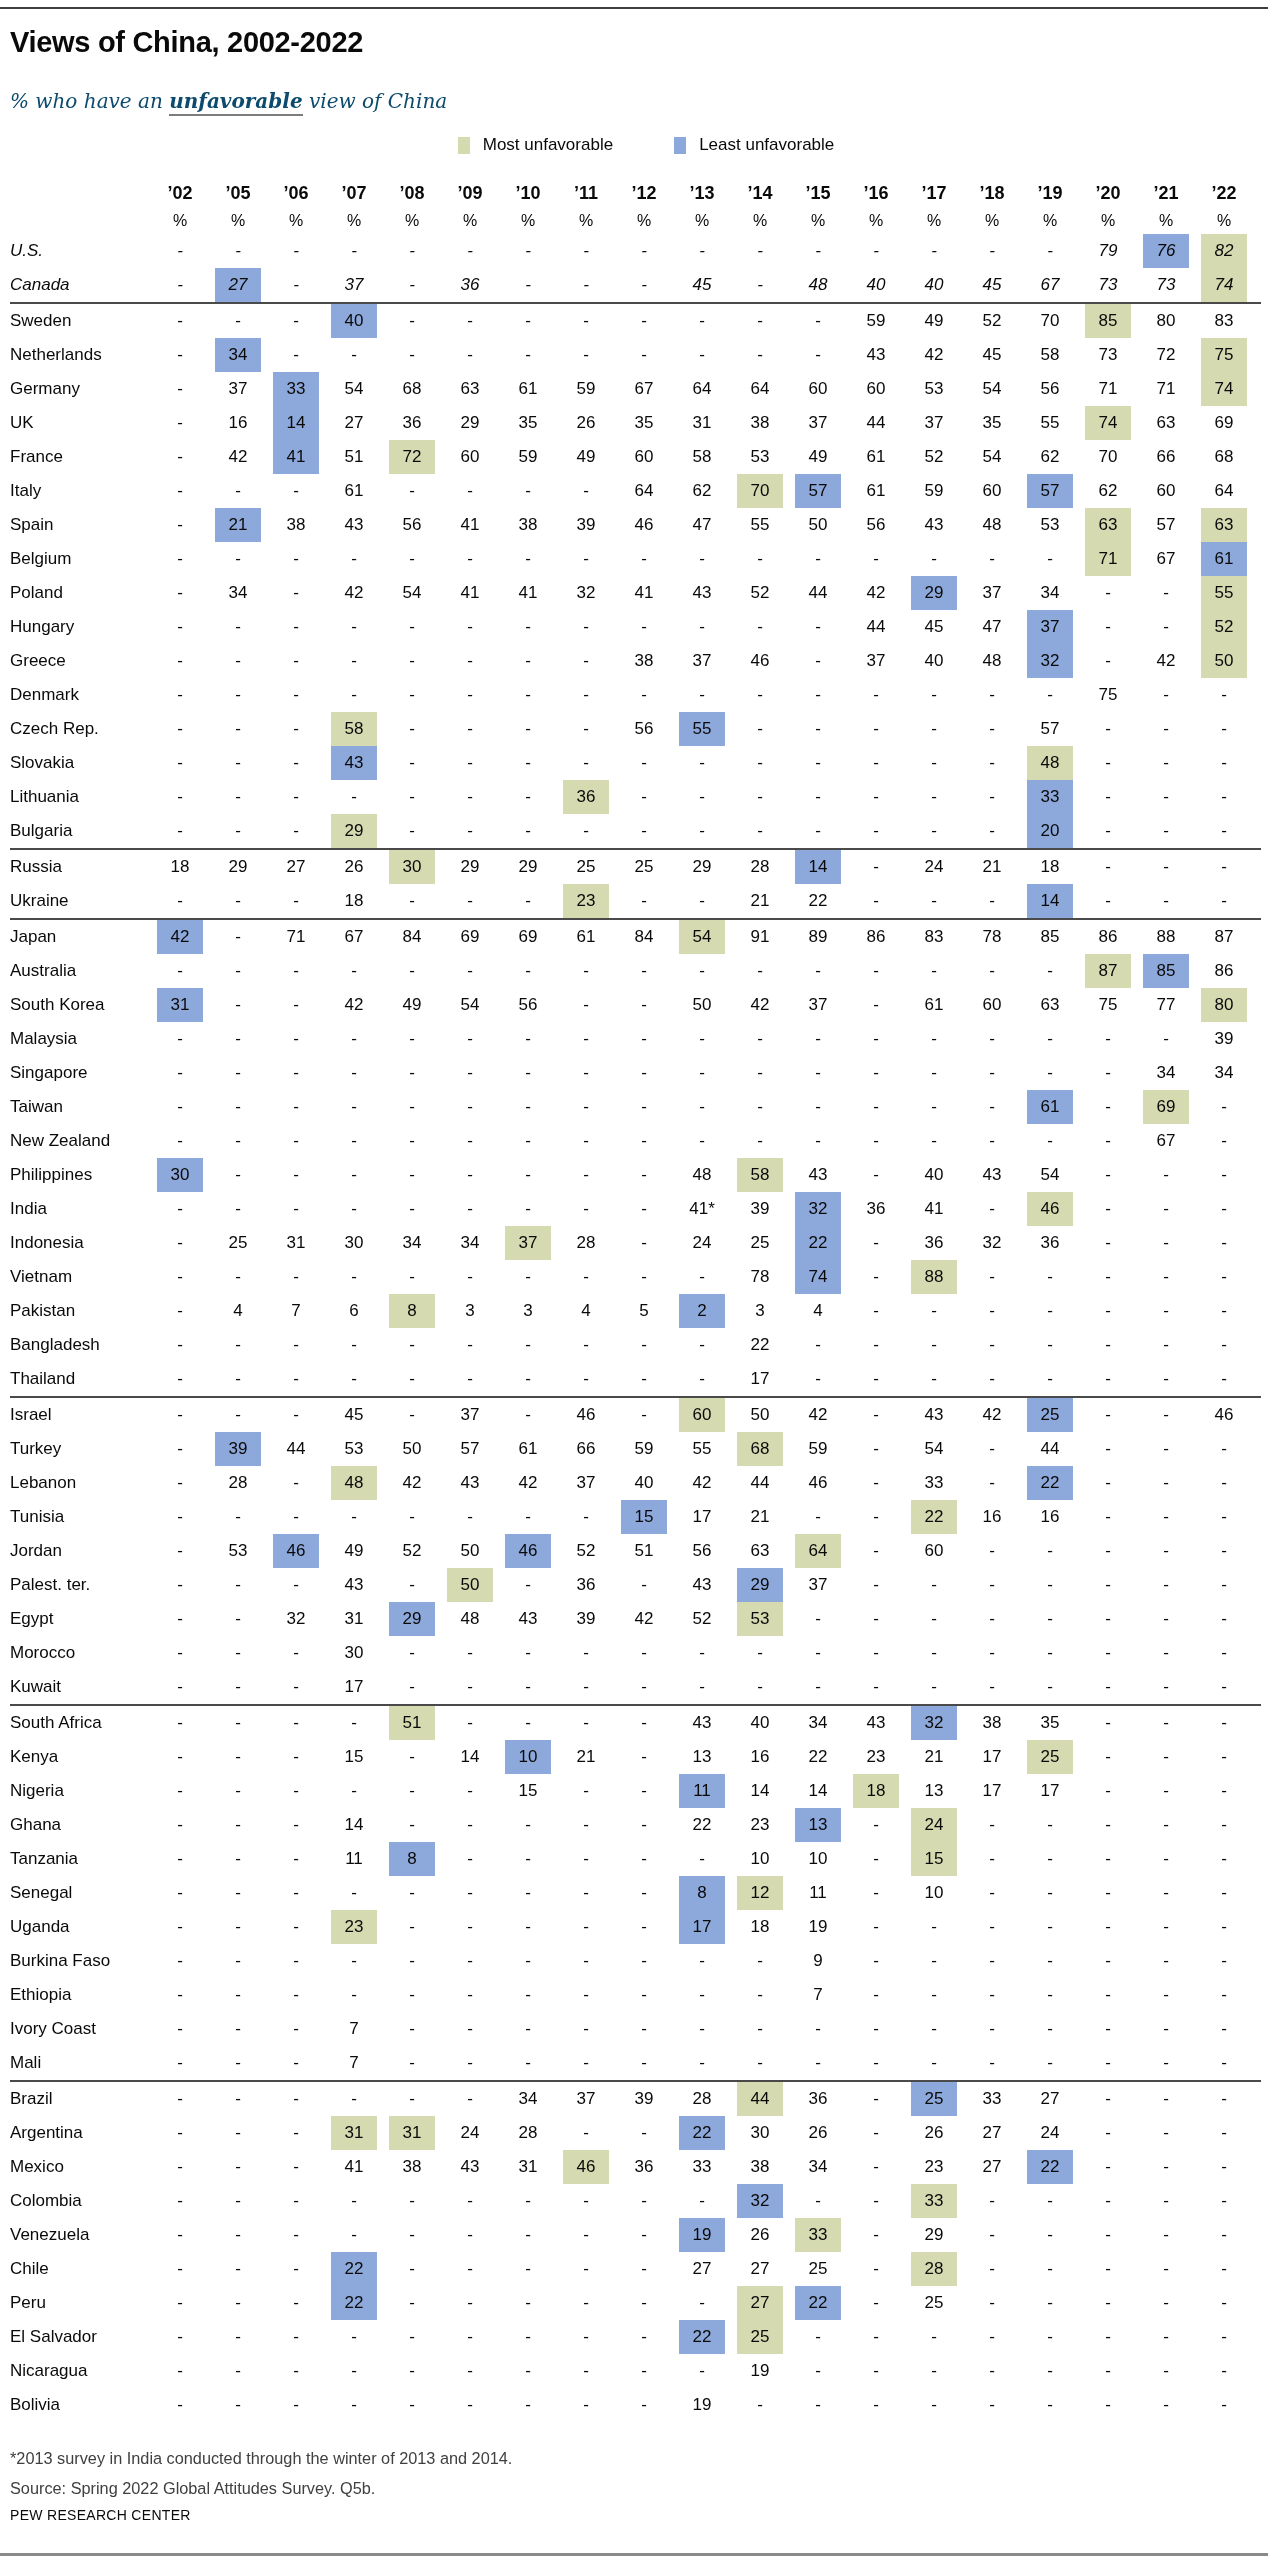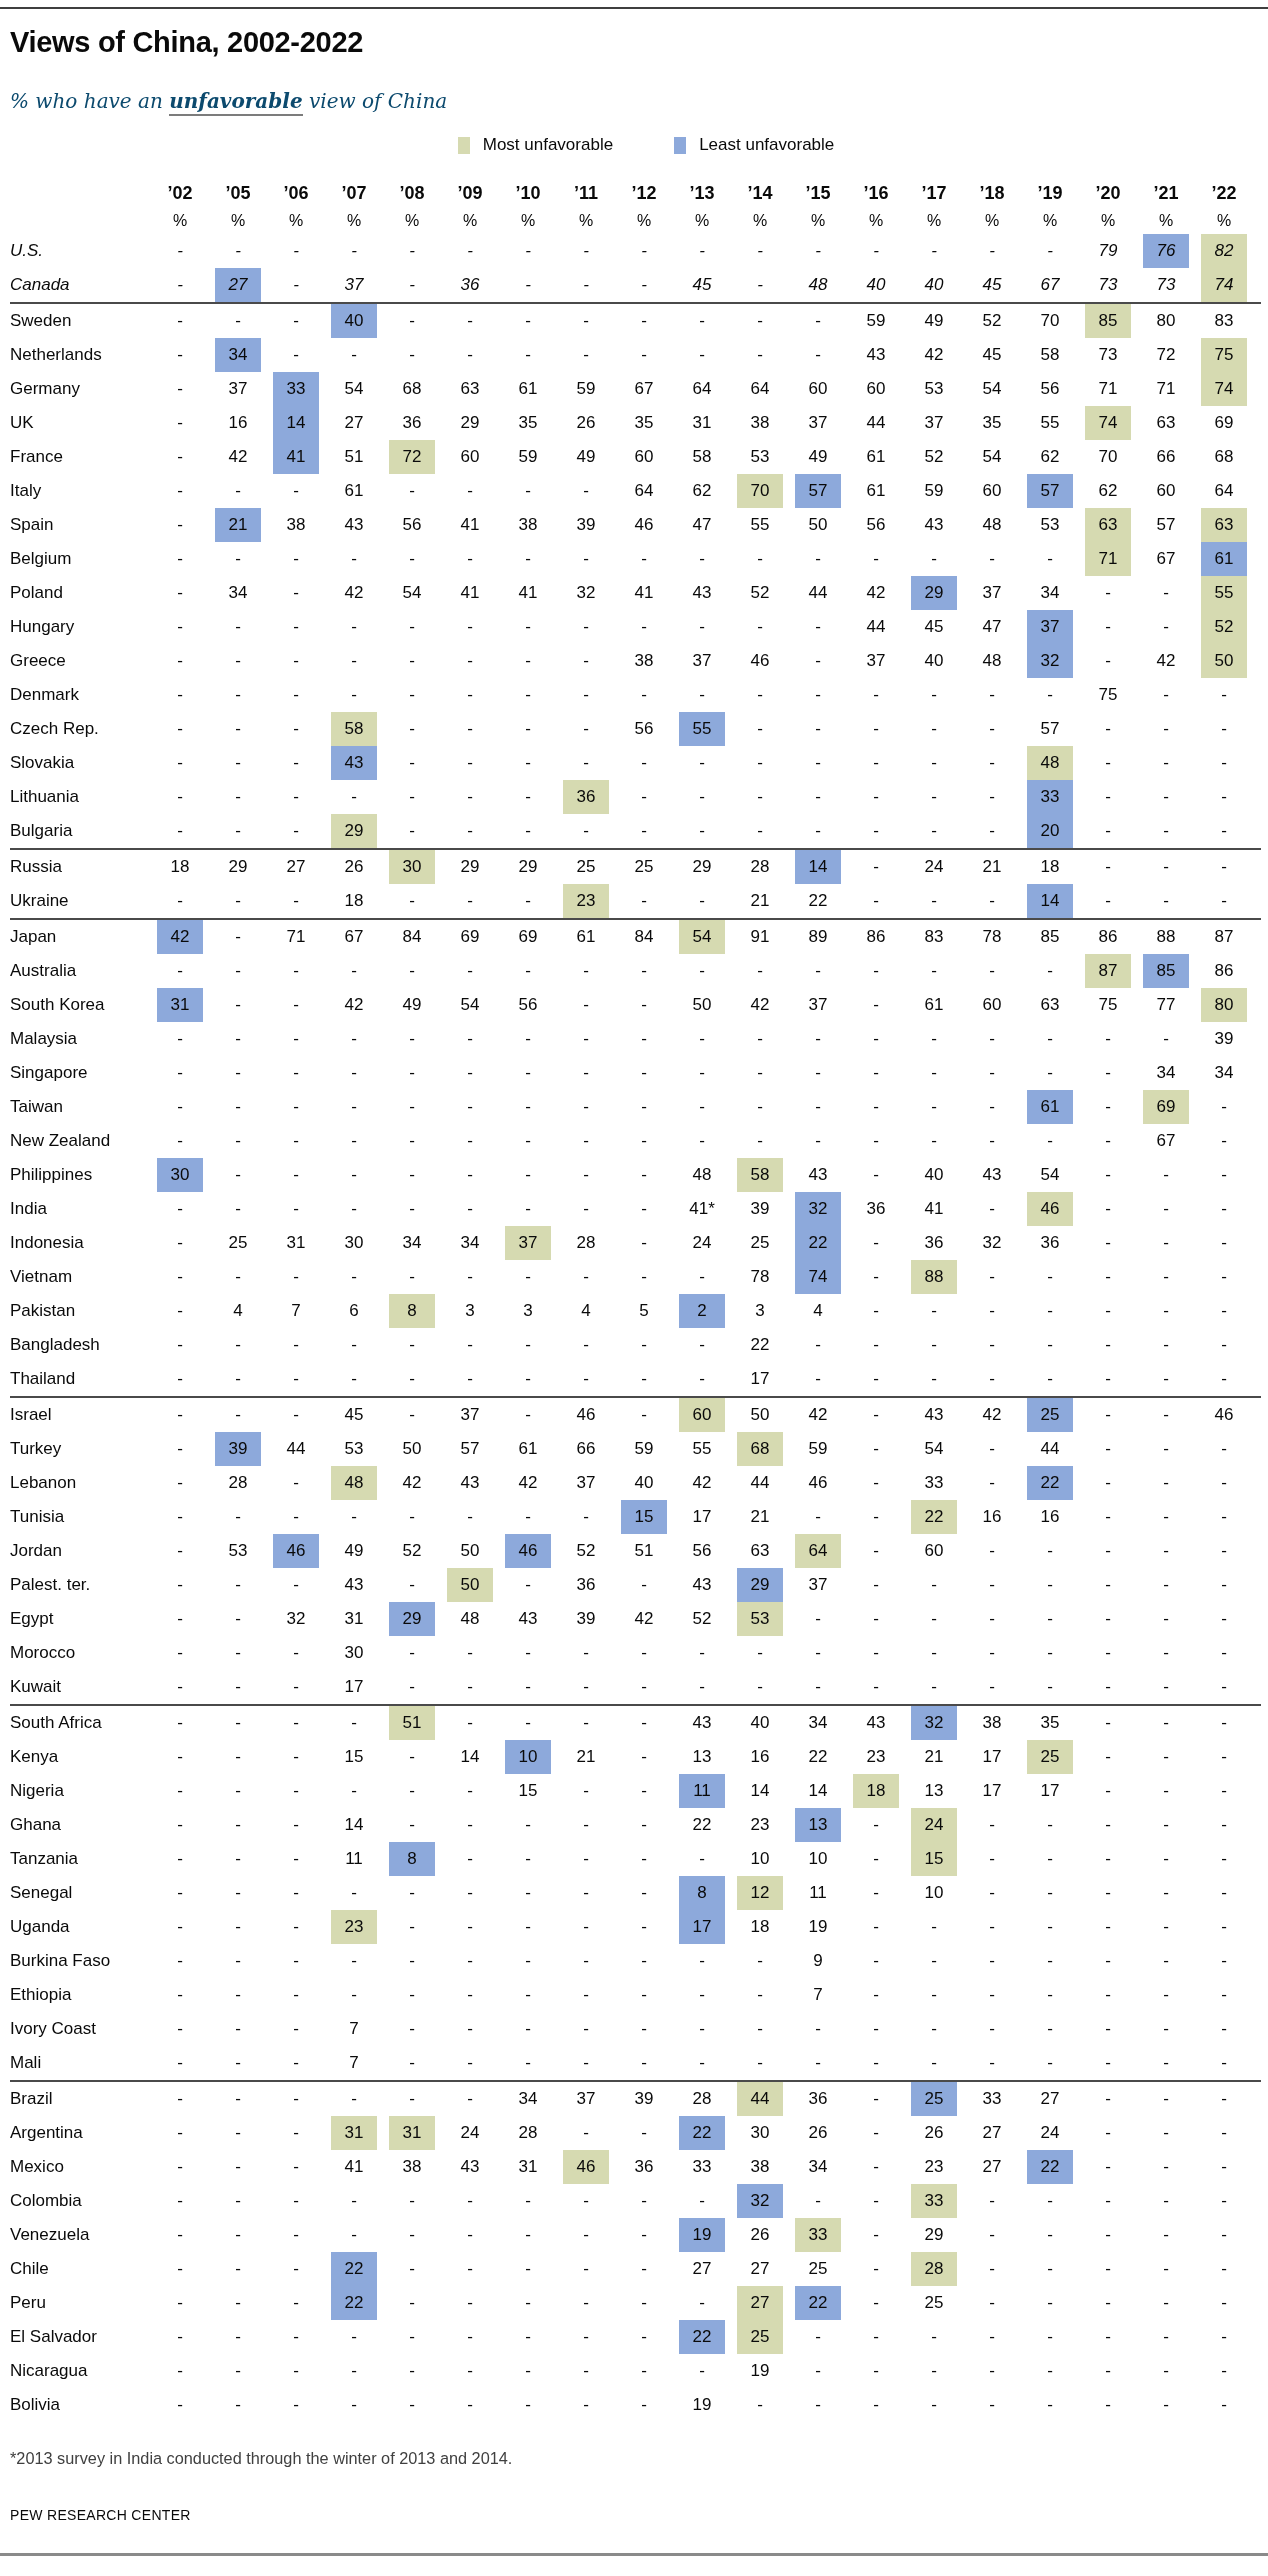--- a/index.html
+++ b/index.html
@@ -3950,17 +3950,18 @@
           </div>
           <div class="cell">
             <div class="hl">-</div>
           </div>
         </div>
       </div>
     </div>
 
   <div class="footnotes">
     <div>*2013 survey in India conducted through the winter of 2013 and 2014.</div>
+    <div>Source: Spring 2022 Global Attitudes Survey. Q5b.</div>
   </div>
   <div class="brand">PEW RESEARCH CENTER</div>
   <div class="bottom-rule"></div>
 </div>
 
 
 </body></html>

